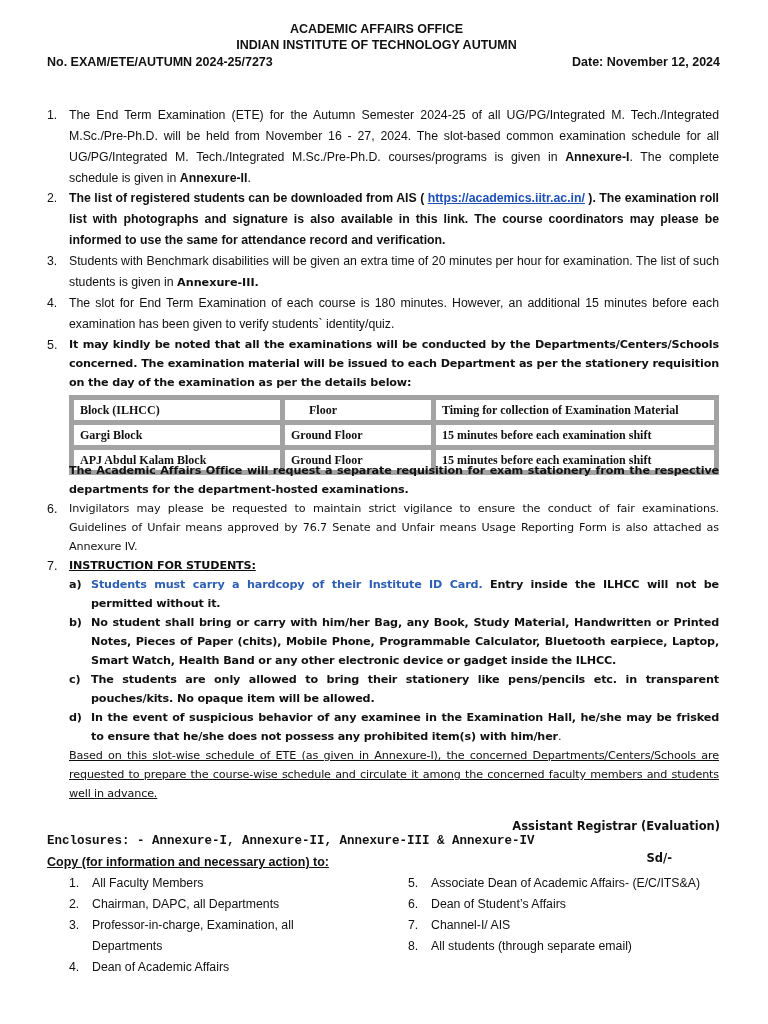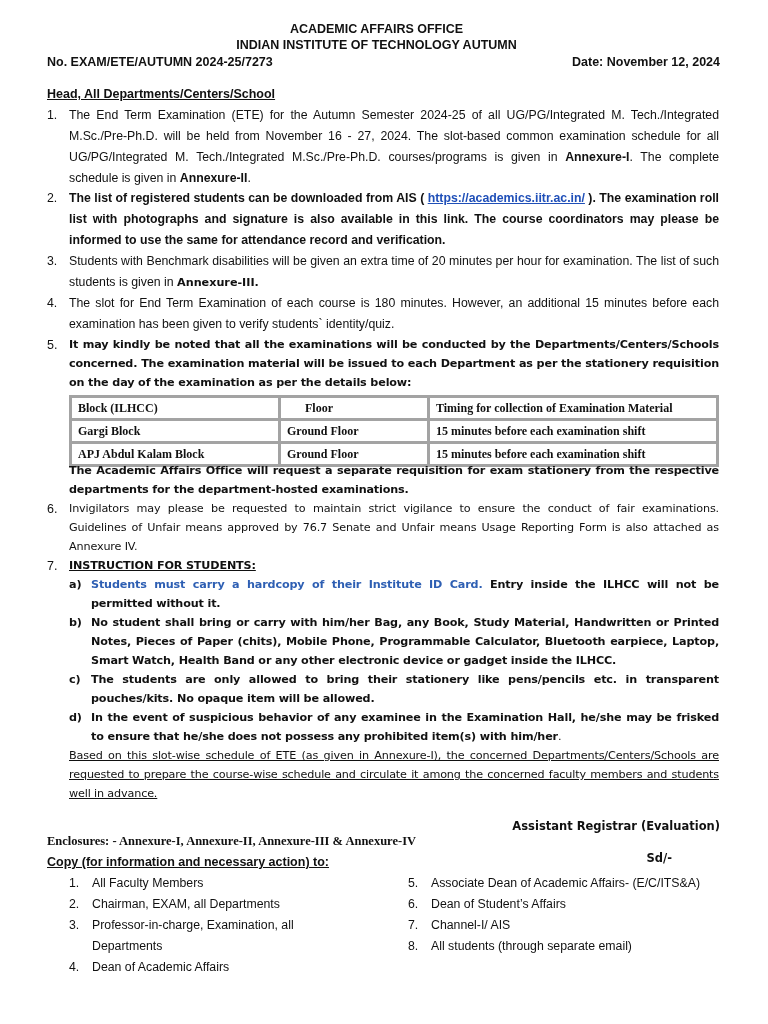--- a/index.html
+++ b/index.html
@@ -13,48 +13,47 @@
   .item { position: absolute; left: 47px; width: 672px; font-size: 12.5px; line-height: 21px; }
   .item .num { position: absolute; left: 0; top: 0; width: 20px; font-family: "Liberation Sans", sans-serif; }
   .item .body { margin-left: 22px; text-align: justify; }
   .ar { font-family: "Liberation Sans", sans-serif; font-size: 12.3px; }
   .cb { font-family: "DejaVu Sans", sans-serif; font-size: 11.2px; letter-spacing: -0.15px; }
   .b { font-weight: bold; }
   a.link { color: #1f4fb8; text-decoration: underline; font-weight: bold; }
   .blue { color: #2e5fb3; }
 
   table.mat { position: absolute; left: 69px; top: 395px; width: 650px; border-collapse: collapse; font-family: "Liberation Serif", serif; font-weight: bold; font-size: 12px; }
-  table.mat td { border: 3px solid #a3a3a3; height: 20px; padding: 0 0 0 6px; }
+  table.mat td { border: 5px solid #a3a3a3; height: 20px; padding: 0 0 0 6px; }
 
   .sub { position: absolute; left: 69px; width: 650px; font-family: "DejaVu Sans", sans-serif; font-size: 11.2px; line-height: 19px; font-weight: bold; letter-spacing: -0.15px; }
   .sub .lbl { position: absolute; left: 0; top: 0; }
   .sub .txt { margin-left: 22px; text-align: justify; }
 
   .based { position: absolute; left: 69px; width: 650px; font-family: "DejaVu Sans", sans-serif; font-size: 11.2px; line-height: 19px; text-decoration: underline; text-align: justify; letter-spacing: -0.15px; }
   .sig { position: absolute; right: 48px; font-family: "DejaVu Sans", sans-serif; font-weight: bold; font-size: 11.5px; text-align: right; }
-  .encl { position: absolute; left: 47px; top: 834px; font-family: Liberation Serif, serif; font-weight: bold; font-size: 12.5px; }
+  .encl { position: absolute; left: 47px; top: 834px; font-family: Liberation Mono, monospace; font-weight: bold; font-size: 12.5px; }
   .copyhdr { position: absolute; left: 47px; top: 855px; font-family: "Liberation Sans", sans-serif; font-weight: bold; font-size: 12.5px; text-decoration: underline; }
   .cc { position: absolute; font-family: "Liberation Sans", sans-serif; font-size: 12.3px; line-height: 21px; }
   .cc .n { position: absolute; left: 0; top: 0; }
   .cc .t { margin-left: 23px; }
   .footer { position: absolute; top: 1005px; left: 0; width: 768px; text-align: center; font-family: "Liberation Sans", sans-serif; font-weight: bold; font-size: 9px; }
 </style>
 </head>
 <body>
 
 <div class="page">
 
   <div class="hdr" style="top:22px;">ACADEMIC AFFAIRS OFFICE</div>
   <div class="hdr" style="top:38px;">INDIAN INSTITUTE OF TECHNOLOGY AUTUMN</div>
   <div class="refline">
     <span>No. EXAM/ETE/AUTUMN 2024-25/7273</span>
     <span>Date: November 12, 2024</span>
   </div>
 
-  <div class="addr">Head, All Departments/Centers/School</div>
 
   <div class="item ar" style="top:105px;">
     <span class="num">1.</span>
     <div class="body ar"><span>The End Term Examination (ETE) for the Autumn Semester 2024-25 of all UG/PG/Integrated M. Tech./Integrated M.Sc./Pre-Ph.D. will be held from November 16 - 27, 2024. The slot-based common examination schedule for all UG/PG/Integrated M. Tech./Integrated M.Sc./Pre-Ph.D. courses/programs is given in </span><span class="b">Annexure-I</span><span>. The complete schedule is given in </span><span class="b">Annexure-II</span><span>.</span></div>
   </div>
 
   <div class="item ar b" style="top:188px;">
     <span class="num" style="font-weight:normal;">2.</span>
     <div class="body ar"><span>The list of registered students can be downloaded from AIS ( </span><a class="link" href="#">https://academics.iitr.ac.in/</a><span> ). The examination roll list with photographs and signature is also available in this link. The course coordinators may please be informed to use the same for attendance record and verification.</span></div>
   </div>
@@ -135,21 +134,21 @@
 
   <div class="encl">Enclosures: - Annexure-I, Annexure-II, Annexure-III &amp; Annexure-IV</div>
   <div class="copyhdr">Copy (for information and necessary action) to:</div>
 
   <div class="cc" style="left:69px;top:873px;width:250px;">
     <span class="n">1.</span>
     <div class="t">All Faculty Members</div>
   </div>
   <div class="cc" style="left:69px;top:894px;width:250px;">
     <span class="n">2.</span>
-    <div class="t">Chairman, EXAM, all Departments</div>
+    <div class="t">Chairman, DAPC, all Departments</div>
   </div>
   <div class="cc" style="left:69px;top:915px;width:250px;">
     <span class="n">3.</span>
     <div class="t">Professor-in-charge, Examination, all Departments</div>
   </div>
   <div class="cc" style="left:69px;top:957px;width:250px;">
     <span class="n">4.</span>
     <div class="t">Dean of Academic Affairs</div>
   </div>
 

